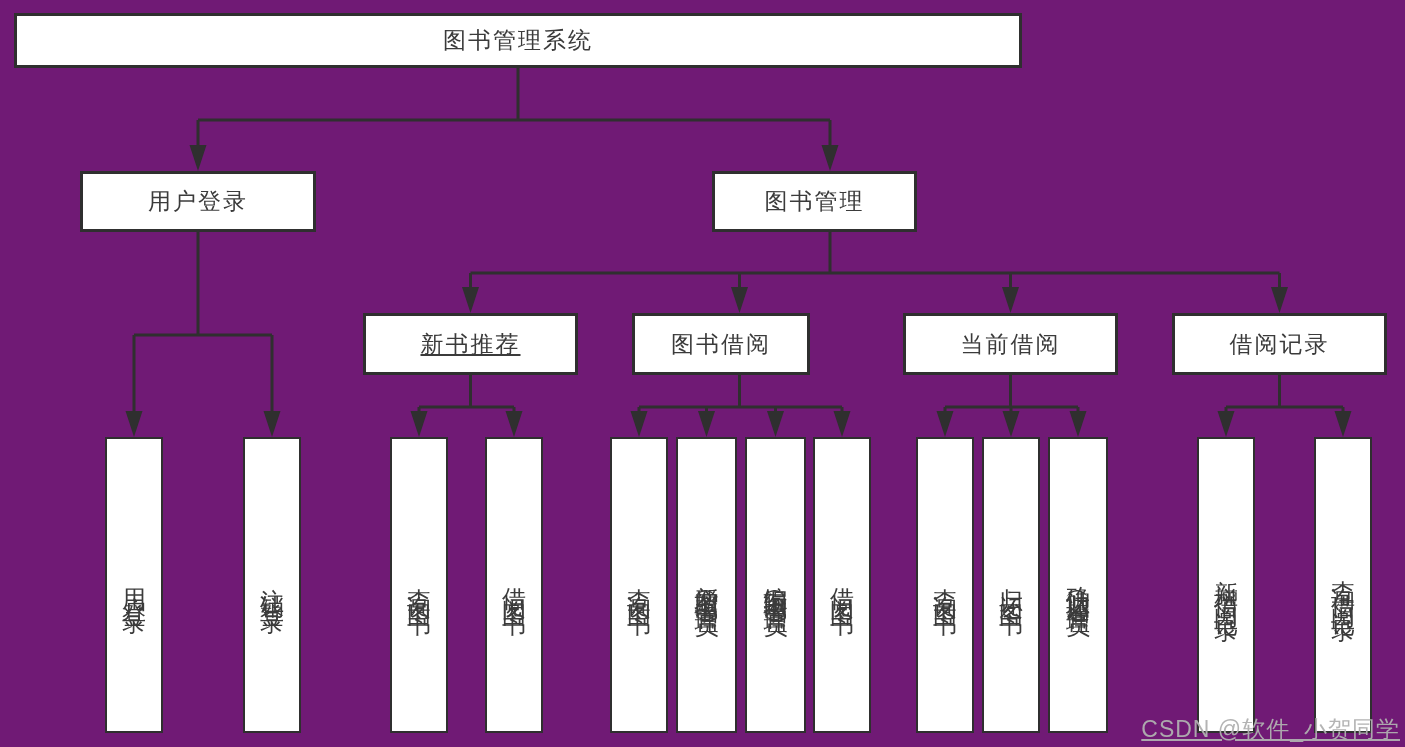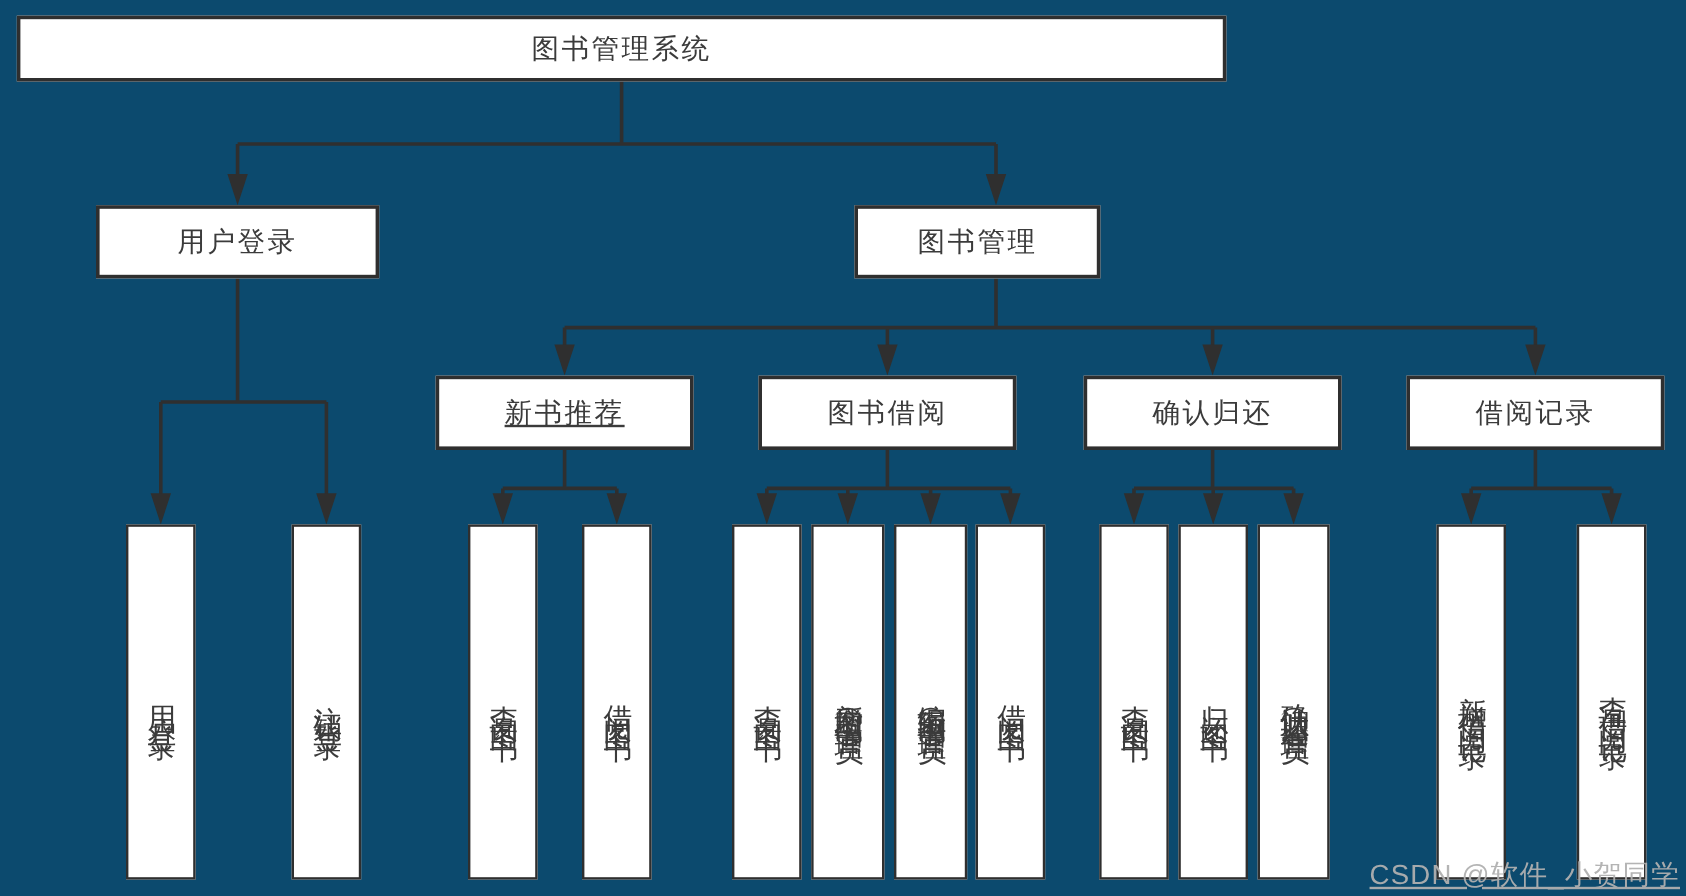--- a/index.html
+++ b/index.html
@@ -4,21 +4,21 @@
 <style>
   html, body {
     margin: 0;
     padding: 0;
     background: #ffffff;
   }
   .canvas {
     position: relative;
     width: 1405px;
     height: 747px;
-    background: #0c4a6e;
+    background: #701a75;
     font-family: "Liberation Sans", "DejaVu Sans", sans-serif;
     overflow: hidden;
   }
   svg.wires {
     position: absolute;
     left: 0; top: 0;
     width: 1405px; height: 747px;
     z-index: 1;
   }
   .node {
@@ -122,22 +122,22 @@
       <polygon points="1334.5,411 1351.5,411 1343,437" stroke="none"></polygon>
     </g>
   </svg>
 
   <div class="node root-box" style="left:14px; top:13px; width:1008px; height:55px;">图书管理系统</div>
 
   <div class="node hbox" style="left:80px; top:171px; width:236px; height:61px;">用户登录</div>
   <div class="node hbox" style="left:712px; top:171px; width:205px; height:61px;">图书管理</div>
 
   <div class="node hbox" style="left:363px; top:313px; width:215px; height:62px;text-decoration:underline;">新书推荐</div>
-  <div class="node hbox" style="left:632px; top:313px; width:215px; height:62px;">图书借阅</div>
-  <div class="node hbox" style="left:903px; top:313px; width:215px; height:62px;">确认归还</div>
+  <div class="node hbox" style="left:632px; top:313px; width:178px; height:62px;">图书借阅</div>
+  <div class="node hbox" style="left:903px; top:313px; width:215px; height:62px;">当前借阅</div>
   <div class="node hbox" style="left:1172px; top:313px; width:215px; height:62px;">借阅记录</div>
 
   <div class="node leaf" style="left:105px; top:437px; width:58px; height:296px;">
     <span>用户登录</span>
   </div>
   <div class="node leaf" style="left:243px; top:437px; width:58px; height:296px;">
     <span>注销登录</span>
   </div>
 
   <div class="node leaf" style="left:390px; top:437px; width:58px; height:296px;">

